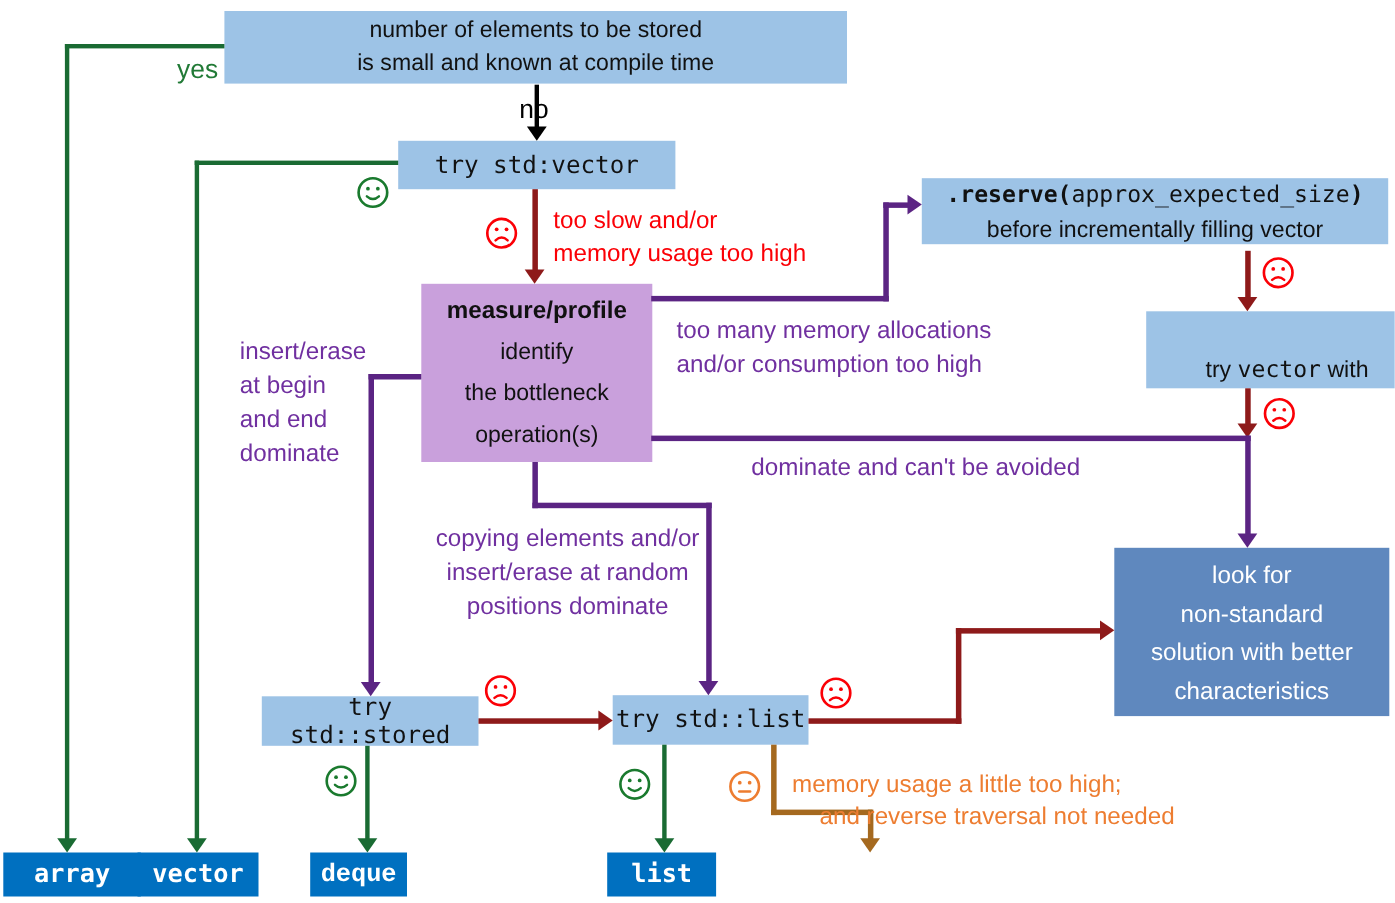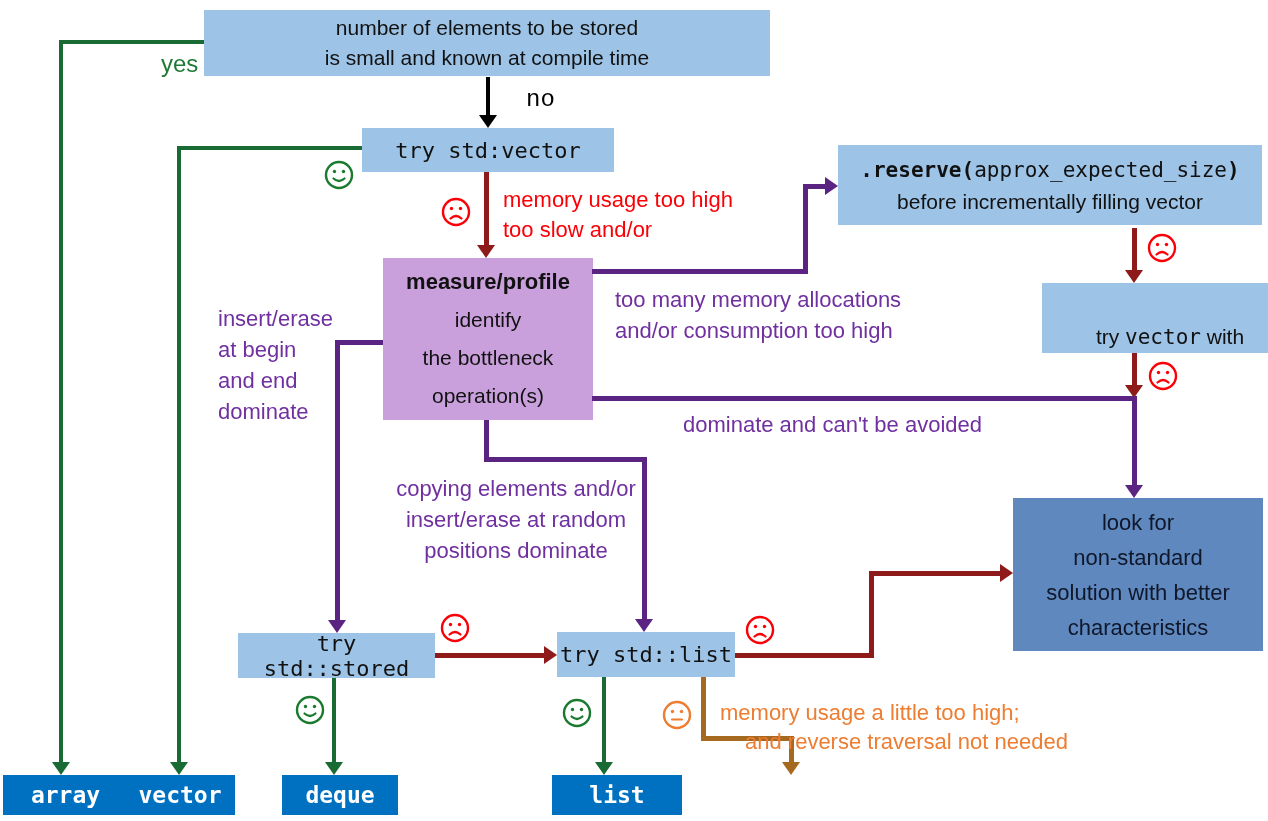--- a/index.html
+++ b/index.html
@@ -6,21 +6,21 @@
   .canvas{
     position:relative;width:1268px;height:821px;background:#ffffff;overflow:hidden;
     font-family:"Liberation Sans",sans-serif;
   }
   
   .node{position:absolute;display:flex;flex-direction:column;justify-content:center;align-items:center;
         text-align:center;color:#111;box-sizing:border-box;}
   .node.light{background:#9dc3e6;}
   .node.purplebox{background:#c9a0dc;}
   .node.deep{background:#0070c0;color:#ffffff;}
-  .node.medblue{background:#5f88be;color:#0f172a;justify-content:center;}
+  .node.medblue{background:#5f88be;color:#ffffff;justify-content:center;}
   .sans{font-size:21px;line-height:30px;}
   .mono{font-family:"DejaVu Sans Mono",monospace;font-size:22px;}
   .mono-sm{font-family:"DejaVu Sans Mono",monospace;font-size:21px;}
   .b{font-weight:bold;}
   .result{font-family:"DejaVu Sans Mono",monospace;font-size:23px;font-weight:bold;}
   
   .ln{position:absolute;background:var(--c);}
   .ah-down{position:absolute;width:0;height:0;
     border-left:9px solid transparent;border-right:9px solid transparent;border-top:13px solid var(--c);}
   .ah-right{position:absolute;width:0;height:0;
@@ -51,21 +51,21 @@
     <div class="b" style="font-size:22px;">measure/profile</div>
     <div>identify</div>
     <div>the bottleneck</div>
     <div>operation(s)</div>
   </div>
 
   <div class="node light mono" style="left:362px;top:128px;width:252px;height:44px;">
     <div>try std:vector</div>
   </div>
 
-  <div class="node light" style="left:838px;top:145px;width:424px;height:80px;line-height:34px;">
+  <div class="node light" style="left:838px;top:162px;width:424px;height:60px;line-height:34px;">
     <div class="mono-sm"><span class="b">.reserve(</span><span>approx_expected_size</span><span class="b">)</span></div>
     <div class="sans">before incrementally filling vector</div>
   </div>
 
   <div class="node light sans" style="left:1042px;top:283px;width:256px;height:70px;line-height:32px;justify-content:flex-end;">
     <div><span>try </span><span class="mono-sm">vector</span><span> with</span></div>
   </div>
 
   <div class="node medblue" style="left:1013px;top:498px;width:250px;height:153px;font-size:22px;line-height:35px;">
     <div>look for</div>
@@ -81,24 +81,24 @@
   <div class="node light mono" style="left:557px;top:632px;width:178px;height:45px;">
     <div>try std::list</div>
   </div>
 
   <div class="node deep result" style="left:3px;top:775px;width:125px;height:40px;">
     <div>array</div>
   </div>
   <div class="node deep result" style="left:125px;top:775px;width:110px;height:40px;">
     <div>vector</div>
   </div>
-  <div class="node deep result" style="left:282px;top:775px;width:116px;height:40px;">
+  <div class="node deep result" style="left:282px;top:775px;width:88px;height:40px;font-family:Liberation Mono, monospace;">
     <div>deque</div>
   </div>
-  <div class="node deep result" style="left:552px;top:775px;width:130px;height:40px;">
+  <div class="node deep result" style="left:552px;top:775px;width:99px;height:40px;">
     <div>list</div>
   </div>
 
   <div class="ln" style="--c:#1a6b33;left:59px;top:40px;width:145px;height:4px;"></div>
   <div class="ln" style="--c:#1a6b33;left:59px;top:40px;width:4px;height:723px;"></div>
   <div class="ah-down" style="--c:#1a6b33;left:52px;top:762px;"></div>
 
   <div class="ln" style="--c:#000000;left:486px;top:77px;width:4px;height:39px;"></div>
   <div class="ah-down" style="--c:#000000;left:479px;top:115px;"></div>
 
@@ -219,25 +219,25 @@
   <div class="face" style="left:661px;top:699px;color:#ed7d31;">
     <svg viewBox="0 0 32 32">
         <circle cx="16" cy="16" r="13" fill="none" stroke="currentColor" stroke-width="2.4"></circle>
         <circle cx="11.5" cy="12.5" r="1.7" fill="currentColor"></circle>
         <circle cx="20.5" cy="12.5" r="1.7" fill="currentColor"></circle>
         <line x1="11" y1="20.5" x2="21" y2="20.5" stroke="currentColor" stroke-width="2.2" stroke-linecap="round"></line>
       </svg>
   </div>
 
   <div class="lbl green yesno" style="left:161px;top:48px;">yes</div>
-  <div class="lbl black yesno" style="left:526px;top:84px;font-family:Liberation Mono, monospace;">no</div>
+  <div class="lbl black yesno" style="left:472px;top:84px;">no</div>
 
   <div class="lbl red" style="left:503px;top:185px;line-height:30px;">
+    <div>too slow and/or</div>
     <div>memory usage too high</div>
-    <div>too slow and/or</div>
   </div>
 
   <div class="lbl purple" style="left:615px;top:284px;">
     <div>too many memory allocations</div>
     <div>and/or consumption too high</div>
   </div>
 
   <div class="lbl purple" style="left:218px;top:303px;">
     <div>insert/erase</div>
     <div>at begin</div>

